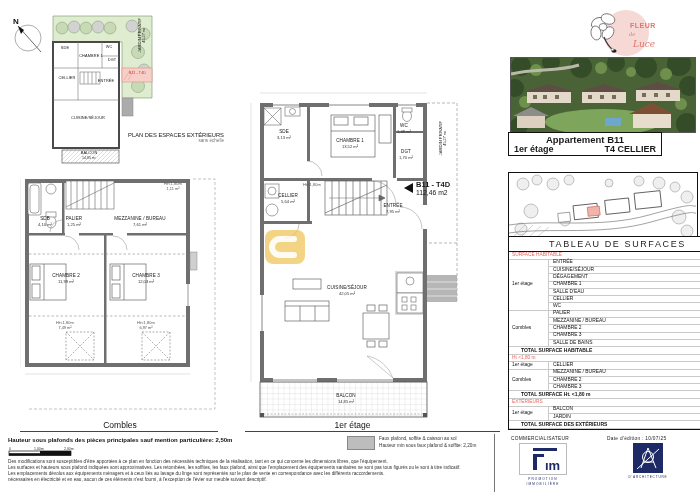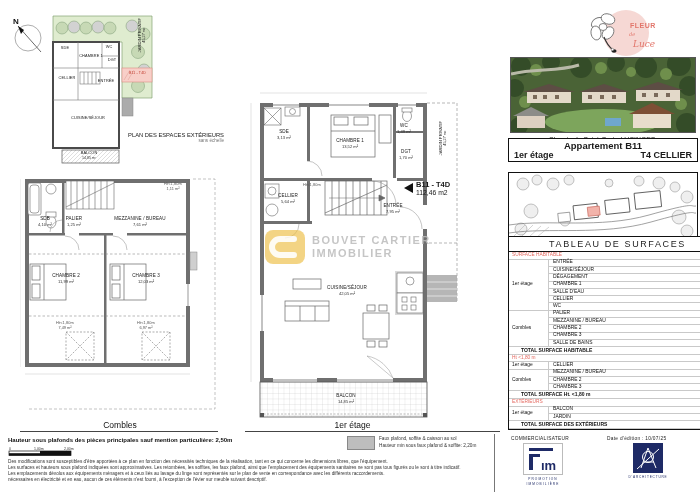--- a/index.html
+++ b/index.html
@@ -27,40 +27,40 @@
   .unit-tag{position:absolute;left:404px;top:180px;display:flex;align-items:center;gap:3px;z-index:6;}
   .unit-tag .tri{width:0;height:0;border-top:5px solid transparent;border-bottom:5px solid transparent;border-right:9px solid #111;}
   .unit-tag .tn{font-size:7.5px;font-weight:bold;line-height:1.2;}
   .unit-tag .ta{font-size:6.8px;line-height:1.1;}
   
   .watermark{position:absolute;left:264px;top:229px;display:flex;align-items:center;gap:6px;z-index:7;opacity:.85;}
   .watermark .wm-txt div{font-size:11px;font-weight:bold;letter-spacing:1.5px;color:#bcbcbc;line-height:1.15;}
   
   .photo{position:absolute;left:510px;top:57px;width:186px;height:76px;border:1px solid #555;box-sizing:border-box;z-index:2;}
   .address{position:absolute;left:506px;top:136px;width:192px;text-align:center;font-size:6.8px;color:#222;z-index:3;}
-  .info-box{position:absolute;left:508px;top:138px;width:190px;height:24px;border:1.5px solid #111;box-sizing:border-box;background:#fff;z-index:3;}
+  .info-box{position:absolute;left:508px;top:132px;width:154px;height:24px;border:1.5px solid #111;box-sizing:border-box;background:#fff;z-index:3;}
   .info-box .apt{text-align:center;font-size:9.5px;font-weight:bold;margin-top:1px;}
   .info-box .row{display:flex;justify-content:space-between;padding:0 5px;font-size:9px;font-weight:bold;margin-top:-1px;}
   .siteplan{position:absolute;left:508px;top:172px;width:190px;height:68px;border:1.5px solid #111;box-sizing:border-box;background:#fff;z-index:3;}
   
   .table-box{position:absolute;left:508px;top:236px;width:219px;border:1.4px solid #111;box-sizing:border-box;background:#fff;z-index:3;}
   .table-title{font-size:9px;text-align:center;letter-spacing:1.6px;padding:2px 0 2px;border-bottom:1.2px solid #111;color:#222;}
   .table-box table{border-collapse:collapse;width:100%;}
   .table-box td{font-size:4.9px;line-height:1;padding:.7px 2px;border-bottom:1px solid #c9c9c9;color:#111;}
   .table-box td.floor{border-right:1px solid #c9c9c9;width:34px;padding-left:3px;}
   .table-box td.room{padding-left:4px;}
   .table-box td.val{text-align:right;width:48px;padding-right:3px;}
   .table-box td .u{color:#666;font-size:4.4px;}
   .table-box td.sec-head{color:#e4685f;font-size:4.8px;padding:1px 2px 1px 3px;}
   .table-box td.total-l{font-weight:bold;font-size:5px;padding-left:12px;border-top:1px solid #222;}
   .table-box td.total-v{font-weight:bold;font-size:5px;text-align:right;border-top:1px solid #222;padding-right:3px;}
   
   .foot-label{position:absolute;font-size:4.8px;letter-spacing:.3px;color:#222;z-index:3;}
   .fim-box{position:absolute;left:517px;top:443px;width:52px;text-align:center;z-index:3;}
-  .fim-mark{border:1px solid #bbb;width:38px;height:30px;margin:0 auto;display:flex;align-items:center;justify-content:center;}
+  .fim-mark{border:1px solid #bbb;width:38px;height:30px;margin:0 auto;display:flex;align-items:center;justify-content:center;padding-left:8px;}
   .fim-cap{font-size:3.2px;letter-spacing:1.1px;color:#1e2a66;line-height:1.5;margin-top:2px;}
   .arch-box{position:absolute;left:626px;top:443px;width:44px;text-align:center;z-index:3;}
   .arch-cap{font-size:3.2px;letter-spacing:.8px;color:#1e2a66;margin-top:2px;}
   
   .notes-head{position:absolute;left:8px;top:437px;font-size:6px;font-weight:bold;color:#111;white-space:nowrap;z-index:3;}
   .scalebar{position:absolute;left:8px;top:445px;z-index:3;}
   .notes-paras{position:absolute;left:8px;top:459px;z-index:3;}
   .notes-paras div{font-size:4.7px;color:#333;line-height:1.3;white-space:nowrap;}
   .legend{position:absolute;left:347px;top:436px;display:flex;gap:4px;align-items:flex-start;z-index:3;}
   .legend .sw{width:26px;height:12px;background:#bdbdbd;border:.5px solid #888;}
@@ -466,24 +466,20 @@
       <div class="tn">B11 - T4D</div>
       <div class="ta">112,46 m2</div>
     </span>
   </div>
 
   <div class="watermark">
     <svg width="42" height="36" viewBox="0 0 42 36">
       <rect x="1" y="1" width="40" height="34" rx="8" fill="#eec04b" opacity="0.8"></rect>
       <path d="M30 10 H16 a8 8 0 0 0 0 16 H30" fill="none" stroke="#fff" stroke-width="6" stroke-linecap="round" opacity="0.9"></path>
     </svg>
-    <div class="wm-txt">
-      <div>BOUVET CARTIER</div>
-      <div>IMMOBILIER</div>
-    </div>
   </div>
 
   <div class="fleur">
     <svg width="78" height="54" viewBox="0 0 78 54">
       <circle cx="44" cy="28" r="23" fill="#f6d8d4"></circle>
       <g stroke="#777" stroke-width="0.9" fill="#fff">
         <ellipse cx="16" cy="18" rx="7" ry="5" transform="rotate(-30 16 18)"></ellipse>
         <ellipse cx="26" cy="14" rx="7" ry="5" transform="rotate(20 26 14)"></ellipse>
         <ellipse cx="14" cy="28" rx="7" ry="5" transform="rotate(80 14 28)"></ellipse>
         <ellipse cx="26" cy="28" rx="7" ry="5" transform="rotate(130 26 28)"></ellipse>

